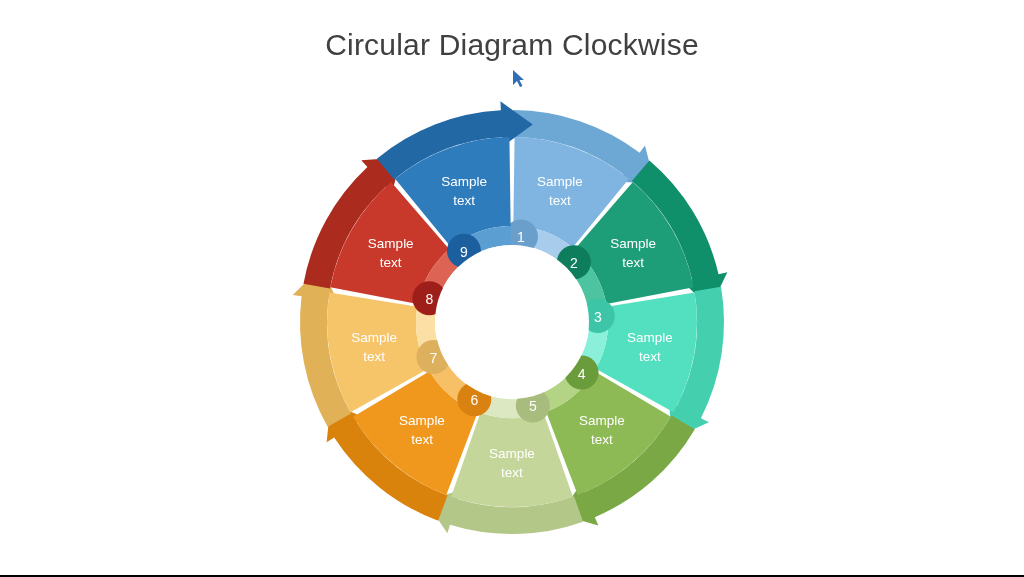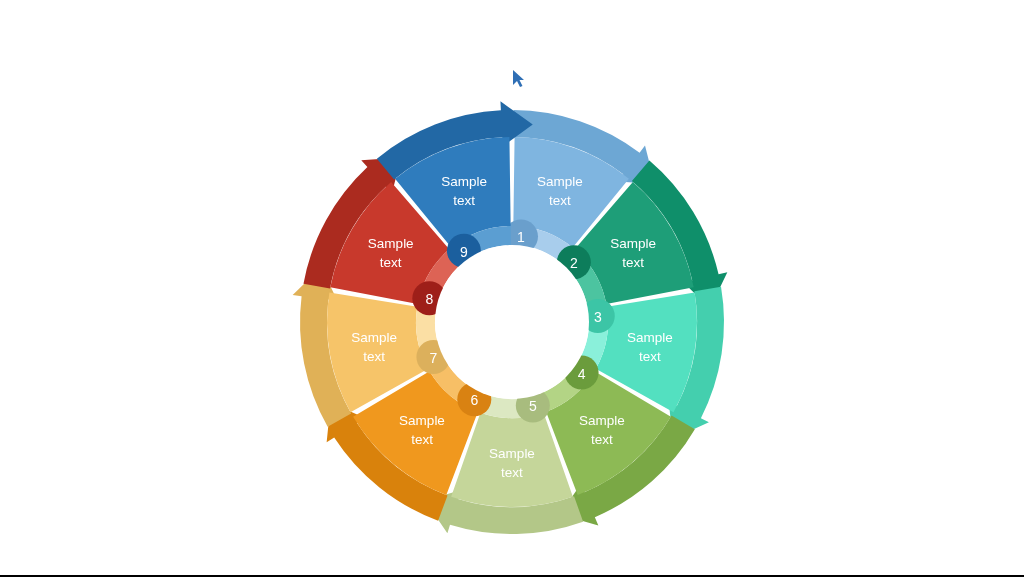--- a/index.html
+++ b/index.html
@@ -47,20 +47,21 @@
     fill: #ffffff;
     text-anchor: middle;
     dominant-baseline: central;
   }
   .cursor-arrow { fill: #2f6fb5; }
 </style>
 </head>
 <body>
 
 <div id="canvas">
+  <div class="page-title">Circular Diagram Clockwise</div>
   <svg id="diagram-svg" width="1024" height="577" viewBox="0 0 1024 577">
     <g id="segments-layer">
         <g>
           <path d="M 513.4800271831679 110.00516629045632 A 212 212 0 0 1 639.5847849082343 152.6892718699739
             L 645.0011201166027 145.5015522795483 L 654.7889503672222 184.11031346388904 L 617.9194440747606 181.44015023167645
             L 623.3357792831289 174.25243064125084 A 185 185 0 0 0 513.2915331551229 137.00450831950198 Z" fill="#6da7d4"></path>
           <path d="M 514.5830033627419 137.01803305827872 A 185 185 0 0 1 628.9254209929974 178.6352695897268
             L 572.6748130558257 247.60532908439876 A 96 96 0 0 0 513.340369312558 226.0093576951068 Z" fill="#7fb5e0"></path>
           <path d="M 513.340369312558 226.0093576951068 A 96 96 0 0 1 572.6748130558257 247.60532908439876
             L 560.6662563051935 262.3292743697782 A 77 77 0 0 0 513.0750878861141 245.00750565128357 Z" fill="#a8cdec"></path>

